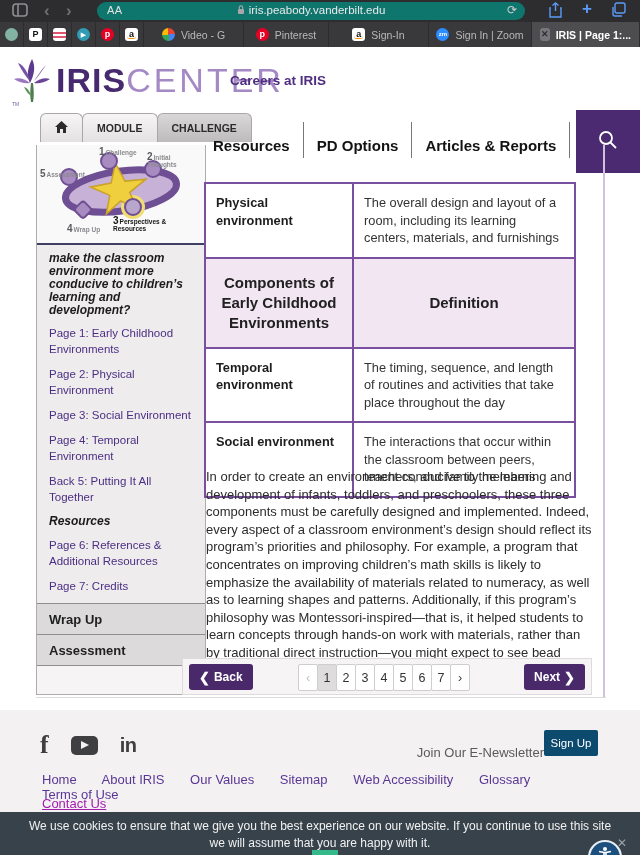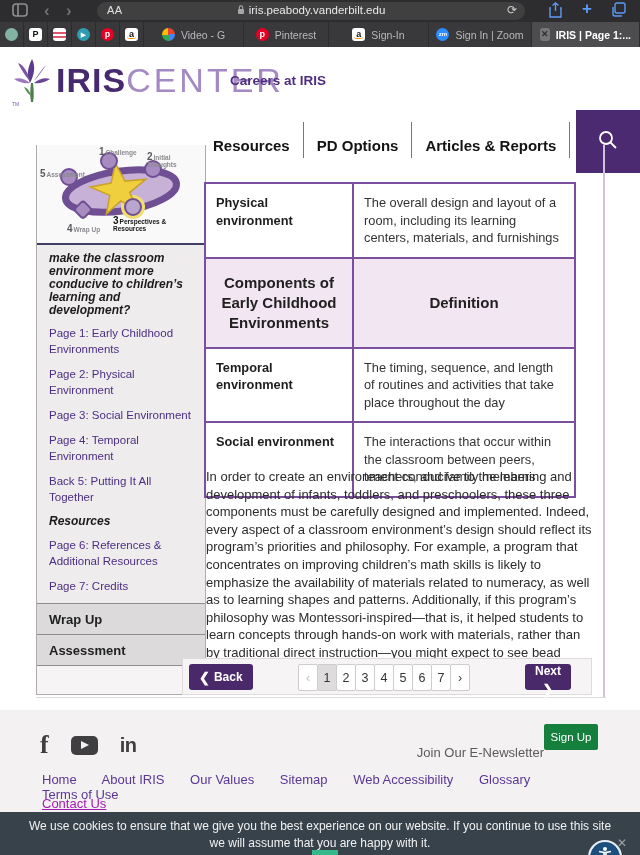--- a/index.html
+++ b/index.html
@@ -6,21 +6,21 @@
   html,body { width:640px; height:855px; overflow:hidden; background:#fff;
     font-family:"Liberation Sans", sans-serif; }
   .page { position:relative; width:640px; height:855px; background:#fff; overflow:hidden; }
 
   
   .tb { position:absolute; left:0; top:0; width:640px; height:22px; background:#2d2d2f; }
   .tb-icon { position:absolute; top:3px; color:#8e8e93; }
   .tb-panes { left:12px; }
   .tb-chev { position:absolute; top:0; font-size:17px; line-height:22px; color:#6f6f74; font-weight:bold; }
   .tb-back { left:44px; } .tb-fwd { left:66px; }
-  .addr { position:absolute; left:97px; top:2px; width:428px; height:18px; background:#404040;
+  .addr { position:absolute; left:97px; top:2px; width:428px; height:18px; background:#0f766e;
     border-radius:9px; color:#e6e6e8; }
   .addr-aa { position:absolute; left:10px; top:2px; font-size:11px; letter-spacing:0.5px; color:#e2e2e4; }
   .addr-center { position:absolute; left:0; right:0; top:2px; text-align:center; font-size:11.5px; color:#e9e9eb; }
   .addr-lock { display:inline-block; vertical-align:-1px; margin-right:4px; }
   .addr-reload { position:absolute; right:8px; top:1px; font-size:12px; color:#c9c9cd; }
   .tb-right { position:absolute; top:2px; color:#5b9bf8; }
   .tb-share { right:78px; } .tb-plus { right:48px; top:-1px; font-size:17px; font-weight:bold;}
   .tb-tabs { right:14px; }
 
   
@@ -104,37 +104,37 @@
     line-height:20px; }
   .tbl td { background:#fff; vertical-align:top; padding:10px 10px; font-size:12.8px; line-height:17.5px; color:#333; }
   .tbl td.term { font-weight:bold; color:#1d1d1d; width:148px; }
   .para { position:absolute; left:206px; top:468px; width:386px; font-size:13px; line-height:17.6px;
     color:#2b2b2b; }
   .pgbar { position:absolute; left:182px; top:658px; width:410px; height:37px; background:#f6f4f5;
     border:1px solid #dddbdc; }
   .pgbtn { position:absolute; top:5px; height:26px; background:#4a296b; color:#fff; font-size:12px;
     font-weight:bold; border:none; border-radius:3px; padding:0 10px; display:flex; align-items:center; gap:4px; }
   .pgbtn .chev { font-size:13px; }
-  .pg-back { left:6px; } .pg-next { right:20px;flex-direction:column; }
+  .pg-back { left:6px; } .pg-next { right:6px; }
   .pager { position:absolute; left:115px; top:5px; display:flex; }
   .pg-box { width:20px; height:27px; background:#fff; border:1px solid #cfcdce; margin-right:-1px;
     font-size:12.5px; color:#333; display:flex; align-items:center; justify-content:center; border-radius:2px; }
   .pg-box.dis { color:#c0bec0; }
   .pg-box.cur { background:#dedcdd; }
 
   
   .ft { position:absolute; left:0; top:710px; width:640px; height:102px; background:#f3f1f2; }
   .ft-social { position:absolute; left:40px; top:20px; display:flex; align-items:center; gap:22px; }
   .ft-f { font-size:26px; font-weight:bold; color:#3f3f41; font-family:"Liberation Serif", serif; }
   .ft-yt { width:27px; height:19px; background:#3f3f41; border-radius:5px; position:relative; }
   .ft-yt::after { content:""; position:absolute; left:10px; top:5px; border-left:8px solid #f3f1f2;
     border-top:4.5px solid transparent; border-bottom:4.5px solid transparent; }
   .ft-in { font-size:20px; font-weight:bold; color:#3f3f41; letter-spacing:-0.5px; }
   .ft-news { position:absolute; right:96px; top:28px; font-size:13px; color:#5a5a5a;margin-top:7px; }
-  .ft-signup { position:absolute; right:42px; top:14px; width:54px; height:26px; background:#15803d;
+  .ft-signup { position:absolute; right:42px; top:20px; width:54px; height:26px; background:#0c4a6e;
     color:#fff; font-size:11.5px; border:none; border-radius:2px; }
   .ft-links { position:absolute; left:42px; top:62px; width:560px; font-size:13px; }
   .ft-a { color:#5a3795; margin-right:22px; text-decoration:none; white-space:nowrap; }
   .ft-links2 { position:absolute; left:42px; top:86px; font-size:13px; }
   .ft-a2 { color:#a21caf; text-decoration:underline; }
 
   
   .ck { position:absolute; left:0; top:812px; width:640px; height:43px; background:#37424b; }
   .ck-msg { margin:6px auto 0; width:600px; text-align:center; font-size:12px; line-height:16.5px; color:#f2f2f2; }
   .ck-ok { position:absolute; left:312px; top:38px; width:26px; height:12px; background:#36b98a; border:none; }
@@ -235,20 +235,31 @@
         <path d="M23 30 C22 38 22 44 23 49 L25 49 C26 44 26 38 25 30 Z" fill="#4e7d4e"></path>
         <path d="M16 34 C18 38 20 41 23 43 C22 39 20 35 16 34 Z" fill="#5d8f57"></path>
       </svg>
     </span>
     <span class="hdr-tm">TM</span>
     <span class="hdr-word"><span class="hdr-iris">IRIS</span><span class="hdr-center">CENTER</span></span>
     <a class="hdr-careers">Careers at IRIS</a>
   </div>
 
   <div class="nav">
+    <div class="mtabs">
+      <div class="mtab">
+        <span>
+          <svg width="13" height="12" viewBox="0 0 13 12">
+              <path d="M6.5 0 L13 6 H11 V12 H8 V8 H5 V12 H2 V6 H0 Z" fill="#2b2b2b"></path>
+            </svg>
+        </span>
+      </div>
+      <div class="mtab">MODULE</div>
+      <div class="mtab mtab-sel">CHALLENGE</div>
+    </div>
     <div class="nav-links">
       <a class="nav-a">Resources</a>
       <span class="nav-sep"></span>
       <a class="nav-a">PD Options</a>
       <span class="nav-sep"></span>
       <a class="nav-a">Articles &amp; Reports</a>
       <span class="nav-sep"></span>
       <a class="nav-a">About</a>
       <span class="nav-sep"></span>
 

